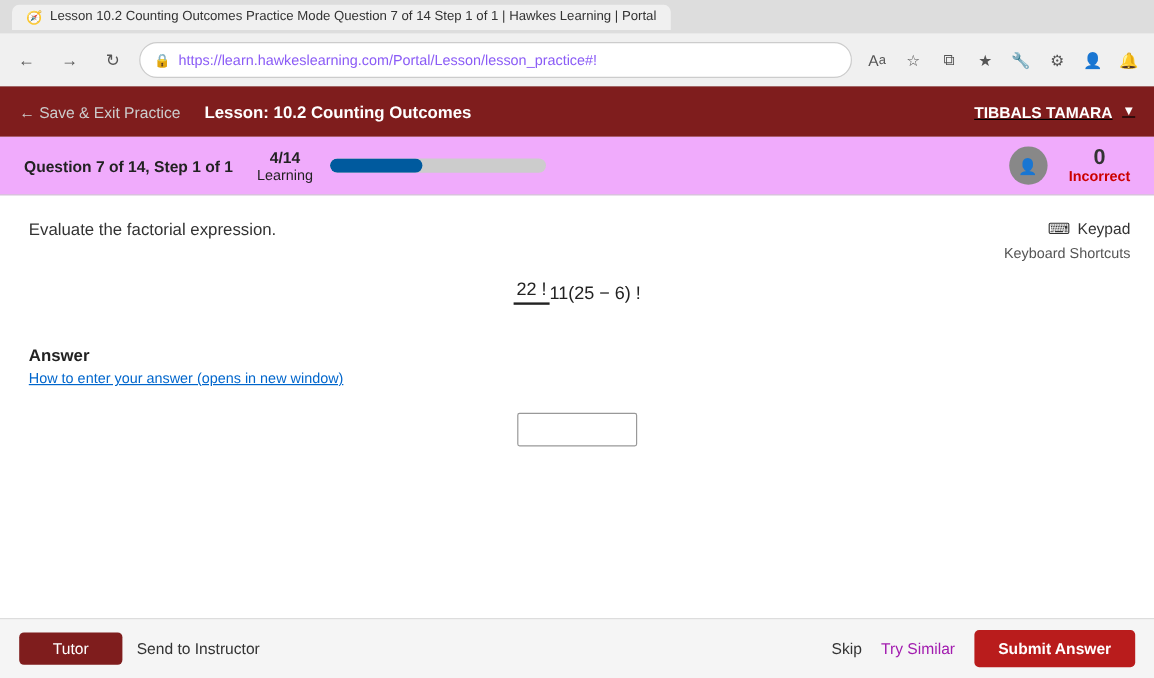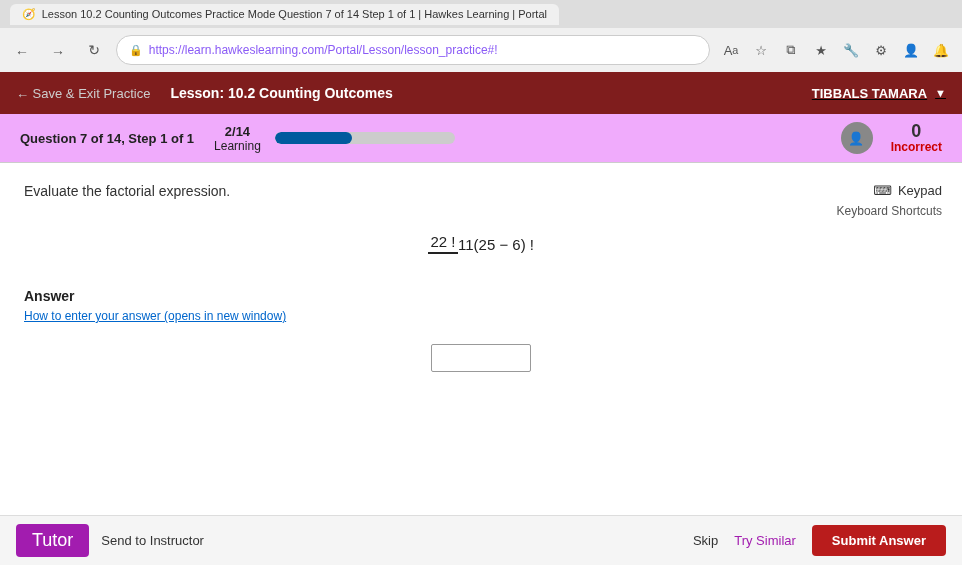--- a/index.html
+++ b/index.html
@@ -320,26 +320,26 @@
       align-items: center;
       padding: 0 16px;
       justify-content: space-between;
     }
     .bottom-left {
       display: flex;
       align-items: center;
       gap: 12px;
     }
     .tutor-btn {
-      background: #a21caf;
+      background: #7f1d1d;
       color: white;
       border: none;
-      padding: 6px 16px;
+      padding: 6px 28px;
       border-radius: 4px;
-      font-size: 18px;
+      font-size: 13px;
       cursor: pointer;
     }
     .send-instructor-btn {
       background: none;
       border: none;
       color: #333;
       font-size: 13px;
       cursor: pointer;
     }
     .bottom-right {
@@ -423,21 +423,21 @@
     <div class="nav-right">
       <span class="user-name">TIBBALS TAMARA</span>
       <span class="dropdown-arrow">▼</span>
     </div>
   </div>
 
   <div class="question-header">
     <span class="question-info">Question 7 of 14,  Step 1 of 1</span>
     <div class="score-section">
       <div style="display:flex;flex-direction:column;align-items:center;margin-right:8px;">
-        <span class="score-label">2/14</span>
+        <span class="score-label">4/14</span>
         <span style="font-size:12px;">Learning</span>
       </div>
       <div class="progress-bar-container">
         <div class="progress-bar-fill" style="width:43%;"></div>
       </div>
     </div>
     <div style="margin-left:auto;display:flex;align-items:center;gap:10px;">
       <div class="avatar-circle">
         <span>👤</span>
       </div>

